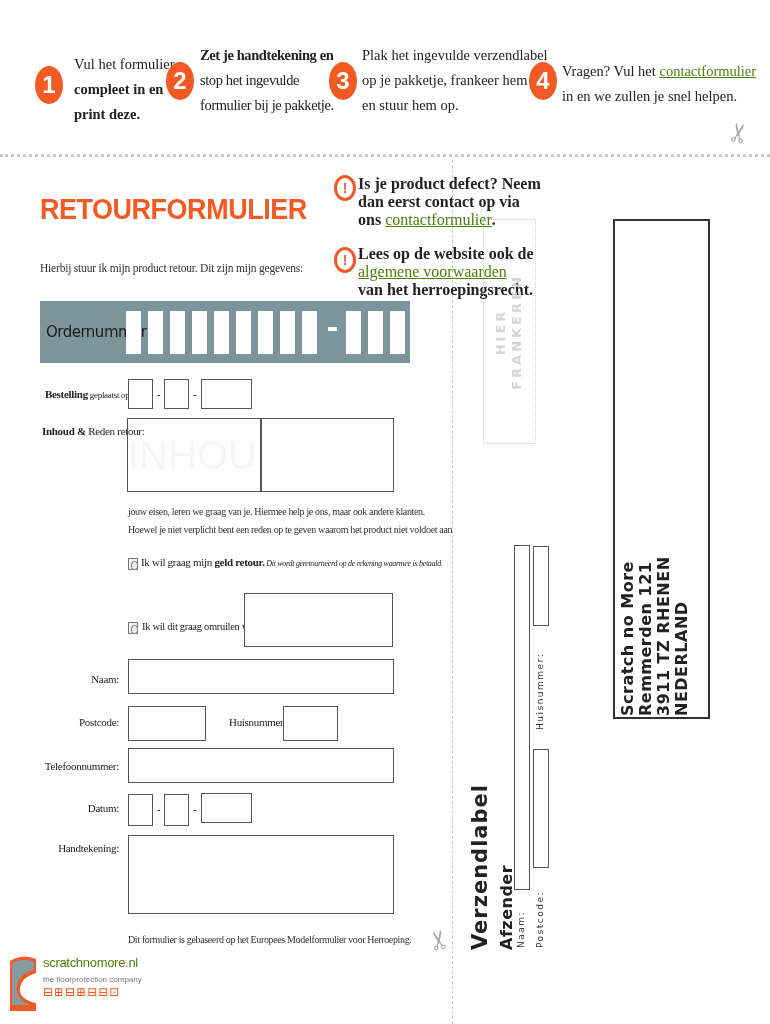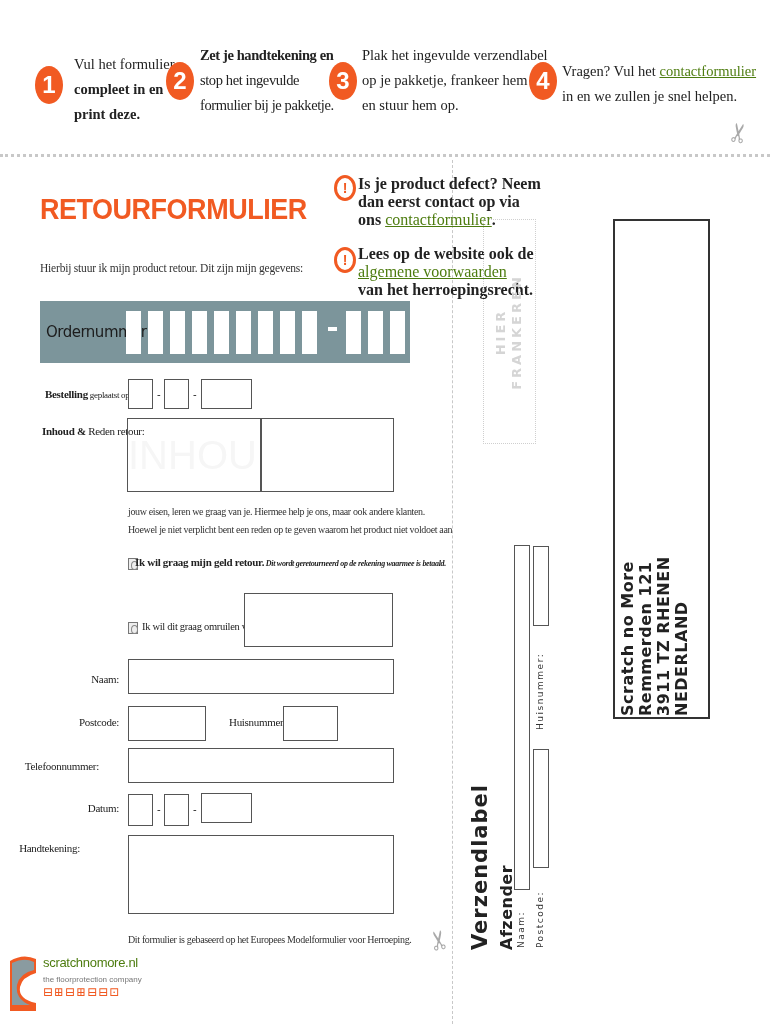--- a/index.html
+++ b/index.html
@@ -229,45 +229,45 @@
   <div class="content-half" style="left:0; width:132px;">INHOUD</div>
   <div class="content-div"></div>
 </div>
 
 <div class="note">
   <div>jouw eisen, leren we graag van je. Hiermee help je ons, maar ook andere klanten.</div>
   <div>Hoewel je niet verplicht bent een reden op te geven waarom het product niet voldoet aan</div>
 </div>
 
 <div class="radio" style="left:128px; top:558px;"></div>
-<div class="radio-text" style="left:135px; top:556px;font-weight:bold;"><span>Ik wil graag mijn </span><b>geld retour.</b><i> Dit wordt geretourneerd op de rekening waarmee is betaald.</i></div>
+<div class="radio-text" style="left:141px; top:556px;"><span>Ik wil graag mijn </span><b>geld retour.</b><i> Dit wordt geretourneerd op de rekening waarmee is betaald.</i></div>
 
 <div class="radio" style="left:128px; top:622px;"></div>
 <div class="radio-text" style="left:142px; top:621px; font-size:10.5px;">Ik wil dit graag omruilen voor:</div>
 <div class="box" style="left:244px; top:593px; width:149px; height:54px;"></div>
 
 <div class="lbl" style="right:651px; top:673px;">Naam:</div>
 <div class="box" style="left:128px; top:659px; width:266px; height:35px;"></div>
 
 <div class="lbl" style="right:651px; top:716px;">Postcode:</div>
 <div class="box" style="left:128px; top:706px; width:78px; height:35px;"></div>
 <div class="lbl" style="left:229px; top:716px;">Huisnummer:</div>
 <div class="box" style="left:283px; top:706px; width:55px; height:35px;"></div>
 
-<div class="lbl" style="right:671px; top:760px;">Telefoonnummer:</div>
+<div class="lbl" style="right:651px; top:760px;">Telefoonnummer:</div>
 <div class="box" style="left:128px; top:748px; width:266px; height:35px;"></div>
 
 <div class="lbl" style="right:651px; top:802px;">Datum:</div>
 <div class="box" style="left:128px; top:794px; width:25px; height:32px;"></div>
 <div class="sep" style="left:157px; top:803px;">-</div>
 <div class="box" style="left:164px; top:794px; width:25px; height:32px;"></div>
 <div class="sep" style="left:193px; top:803px;">-</div>
 <div class="box" style="left:201px; top:793px; width:51px; height:30px;"></div>
 
-<div class="lbl" style="right:690px; top:842px;">Handtekening:</div>
+<div class="lbl" style="right:651px; top:842px;">Handtekening:</div>
 <div class="box" style="left:128px; top:835px; width:266px; height:79px;"></div>
 
 <div class="footer-note">Dit formulier is gebaseerd op het Europees Modelformulier voor Herroeping.</div>
 
 <svg class="logo-mark" viewBox="0 0 30 58">
   <path d="M2 8 Q15 0 28 6 L28 20 Q14 24 12 34 Q10 46 28 50 L28 58 L2 58 Z" fill="#f15a22"></path>
   <path d="M4 10 Q16 4 26 9 L26 17 Q12 20 9 32 Q7 46 22 52 L4 52 Z" fill="#8a9ba0"></path>
 </svg>
 <div class="logo-name">scratchnomore.nl</div>
 <div class="logo-tag">the floorprotection company</div>

